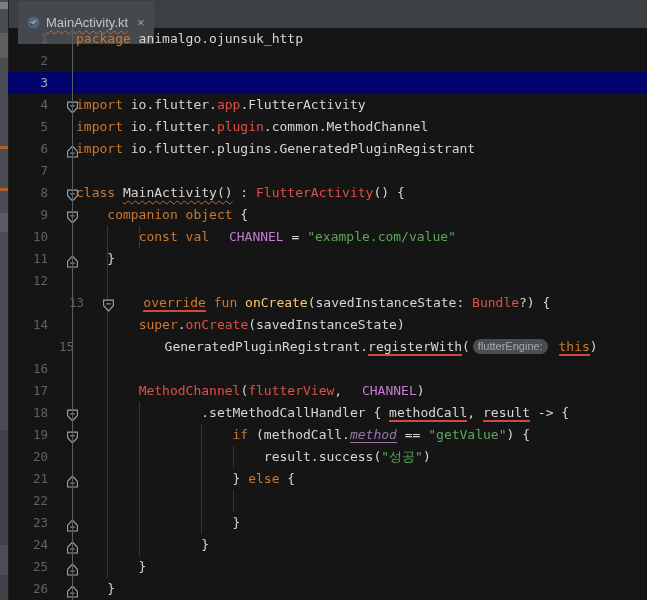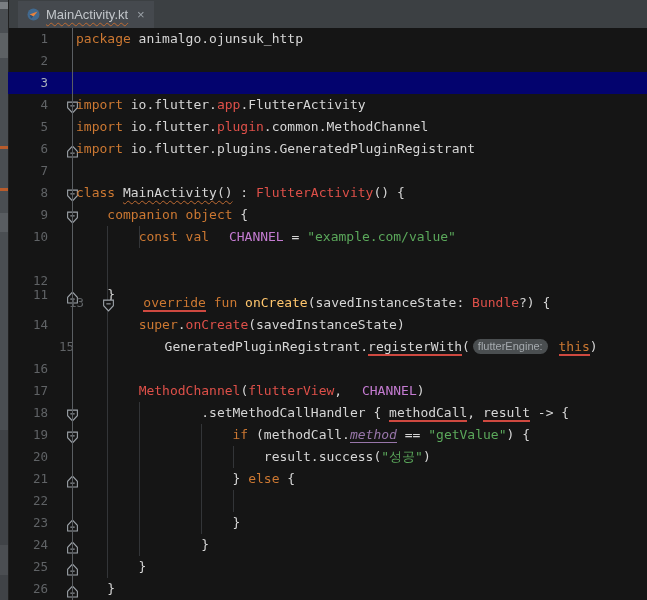--- a/index.html
+++ b/index.html
@@ -4,21 +4,21 @@
 <style>
   html,body{margin:0;padding:0;background:#222;}
   #app{position:relative;width:647px;height:600px;overflow:hidden;background:#151515;
        font-family:"DejaVu Sans Mono",monospace;}
   
   #strip{position:absolute;left:0;top:0;width:8px;height:600px;background:var(--strip_bg);border-right:1px solid #202020;}
   .strip-mark{position:absolute;left:0;width:8px;}
   
   #tabbar{position:absolute;left:9px;top:0;width:638px;height:28px;background:var(--tabbar_bg);}
   #tab{position:absolute;left:9px;top:1px;height:27px;display:flex;align-items:center;gap:6px;
-       padding:0 9px;background:var(--tab_bg);}
+       padding:8px 9px;background:var(--tab_bg);}
   #tab-label{font:13px "Liberation Sans",sans-serif;color:var(--tab_fg);
        text-decoration:underline wavy var(--typo_underline);text-decoration-thickness:1px;text-underline-offset:3px;}
   #tab-close{font:13px "Liberation Sans",sans-serif;color:#9aa0a6;margin-left:3px;}
   
   #editor{position:absolute;left:8px;top:28px;width:639px;height:572px;}
   .guide{position:absolute;width:1px;background:var(--guide);}
   #gutter-sep{position:absolute;left:64px;top:0;width:1px;height:572px;background:var(--separator);}
   .row{position:absolute;left:0;width:639px;height:22px;}
   .row.caret{background:var(--caret_row);}
   .num{position:absolute;left:0;top:0;width:40px;text-align:right;line-height:22px;
@@ -128,21 +128,21 @@
           <span class="fold"><svg width="13" height="13" viewBox="0 0 12 12">
               <path d="M1.5 1h9v5.2L6 11 1.5 6.2z" fill="#151515" stroke="#9EA4AA"></path>
               <path d="M4 4.5h4" stroke="#9EA4AA"></path>
             </svg></span>
           <pre class="code"><span class="s-pl">    </span><span class="s-kw">companion object</span><span class="s-pl"> {</span></pre>
         </div>
         <div class="row" style="top: 198px;">
           <span class="num">10</span>
           <pre class="code"><span class="s-pl">        </span><span class="s-kw">const val</span><span class="s-pl"> </span><span class="s-cn">CHANNEL</span><span class="s-pl"> = </span><span class="s-str">"example.com/value"</span></pre>
         </div>
-        <div class="row" style="top: 220px; margin-top: 36px;">
+        <div class="row" style="top: 220px;">
           <span class="num">11</span>
           <span class="fold"><svg width="13" height="13" viewBox="0 0 12 12">
               <path d="M1.5 11h9V5.8L6 1 1.5 5.8z" fill="#151515" stroke="#9EA4AA"></path>
               <path d="M4 7.5h4" stroke="#9EA4AA"></path>
             </svg></span>
           <pre class="code"><span class="s-pl">    }</span></pre>
         </div>
         <div class="row" style="top: 242px; padding-left: 16px;">
           <span class="num">12</span>
           <pre class="code"></pre>

